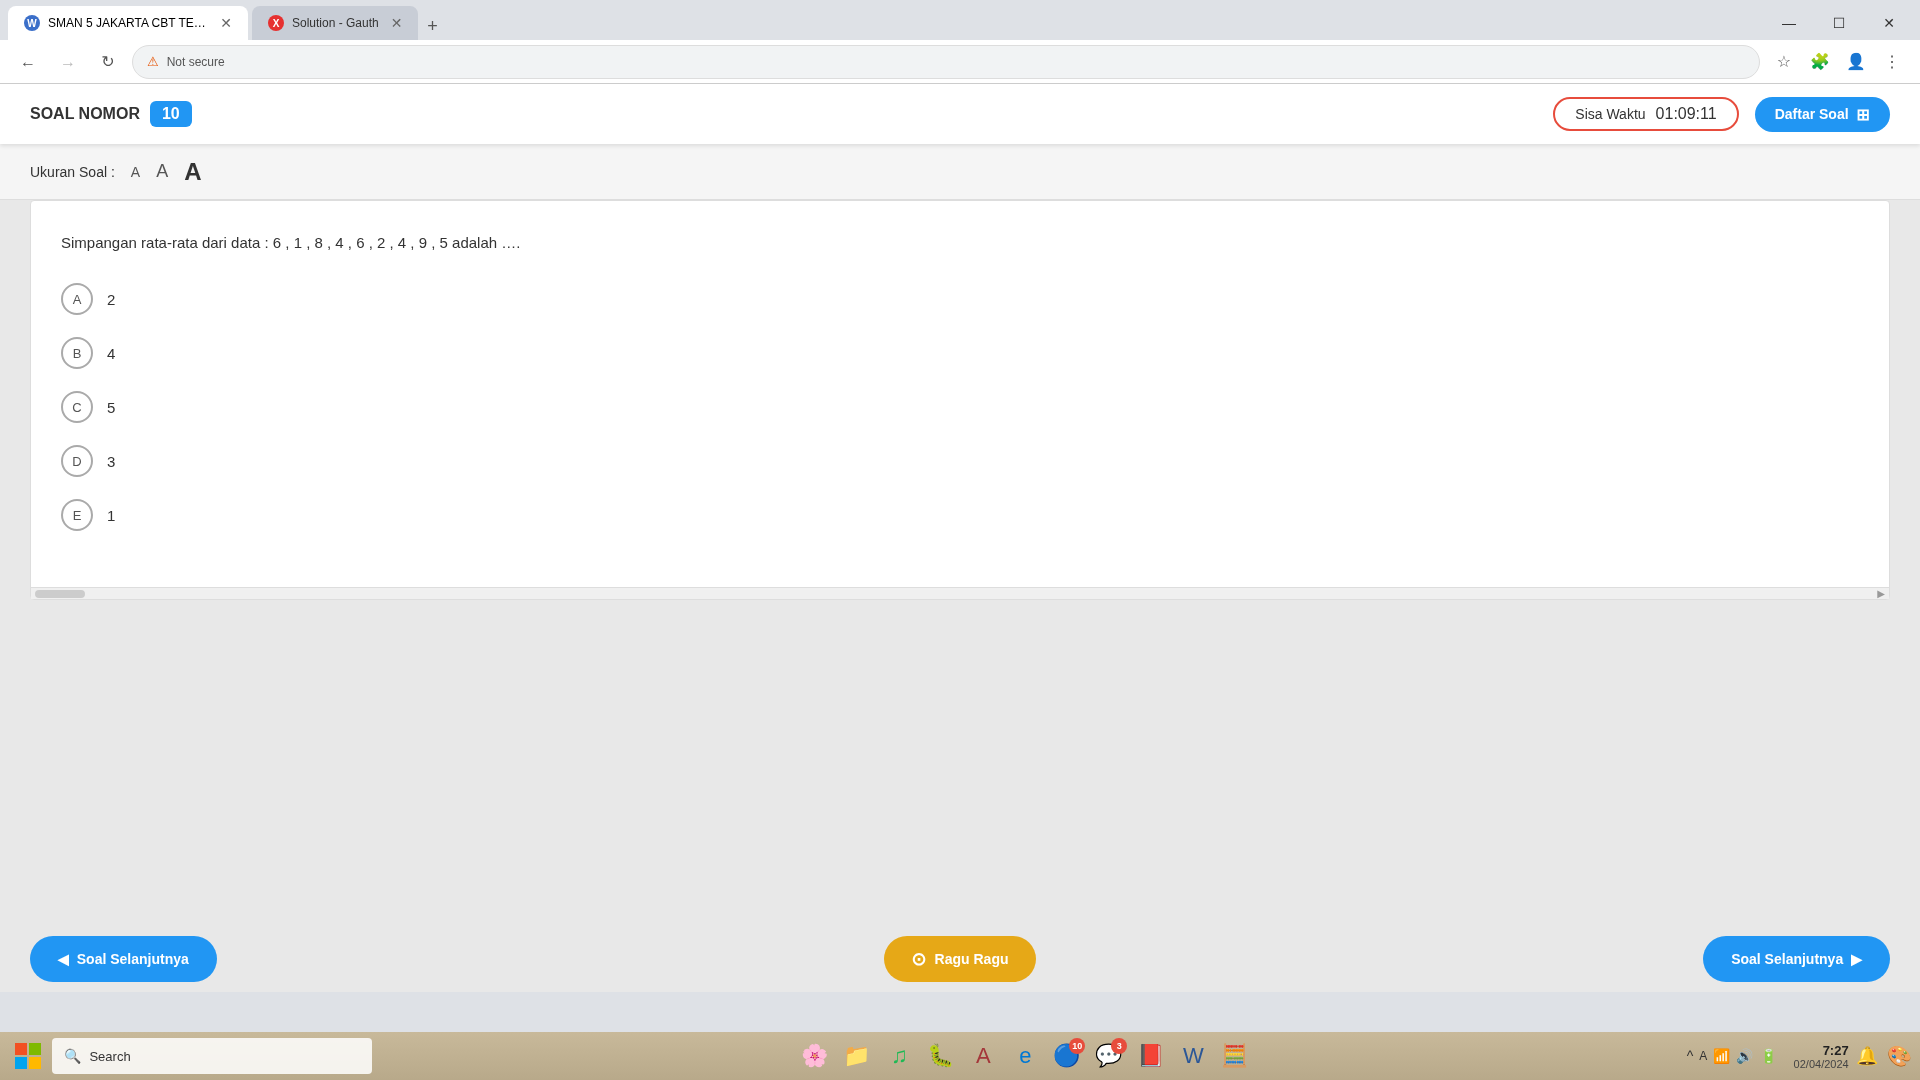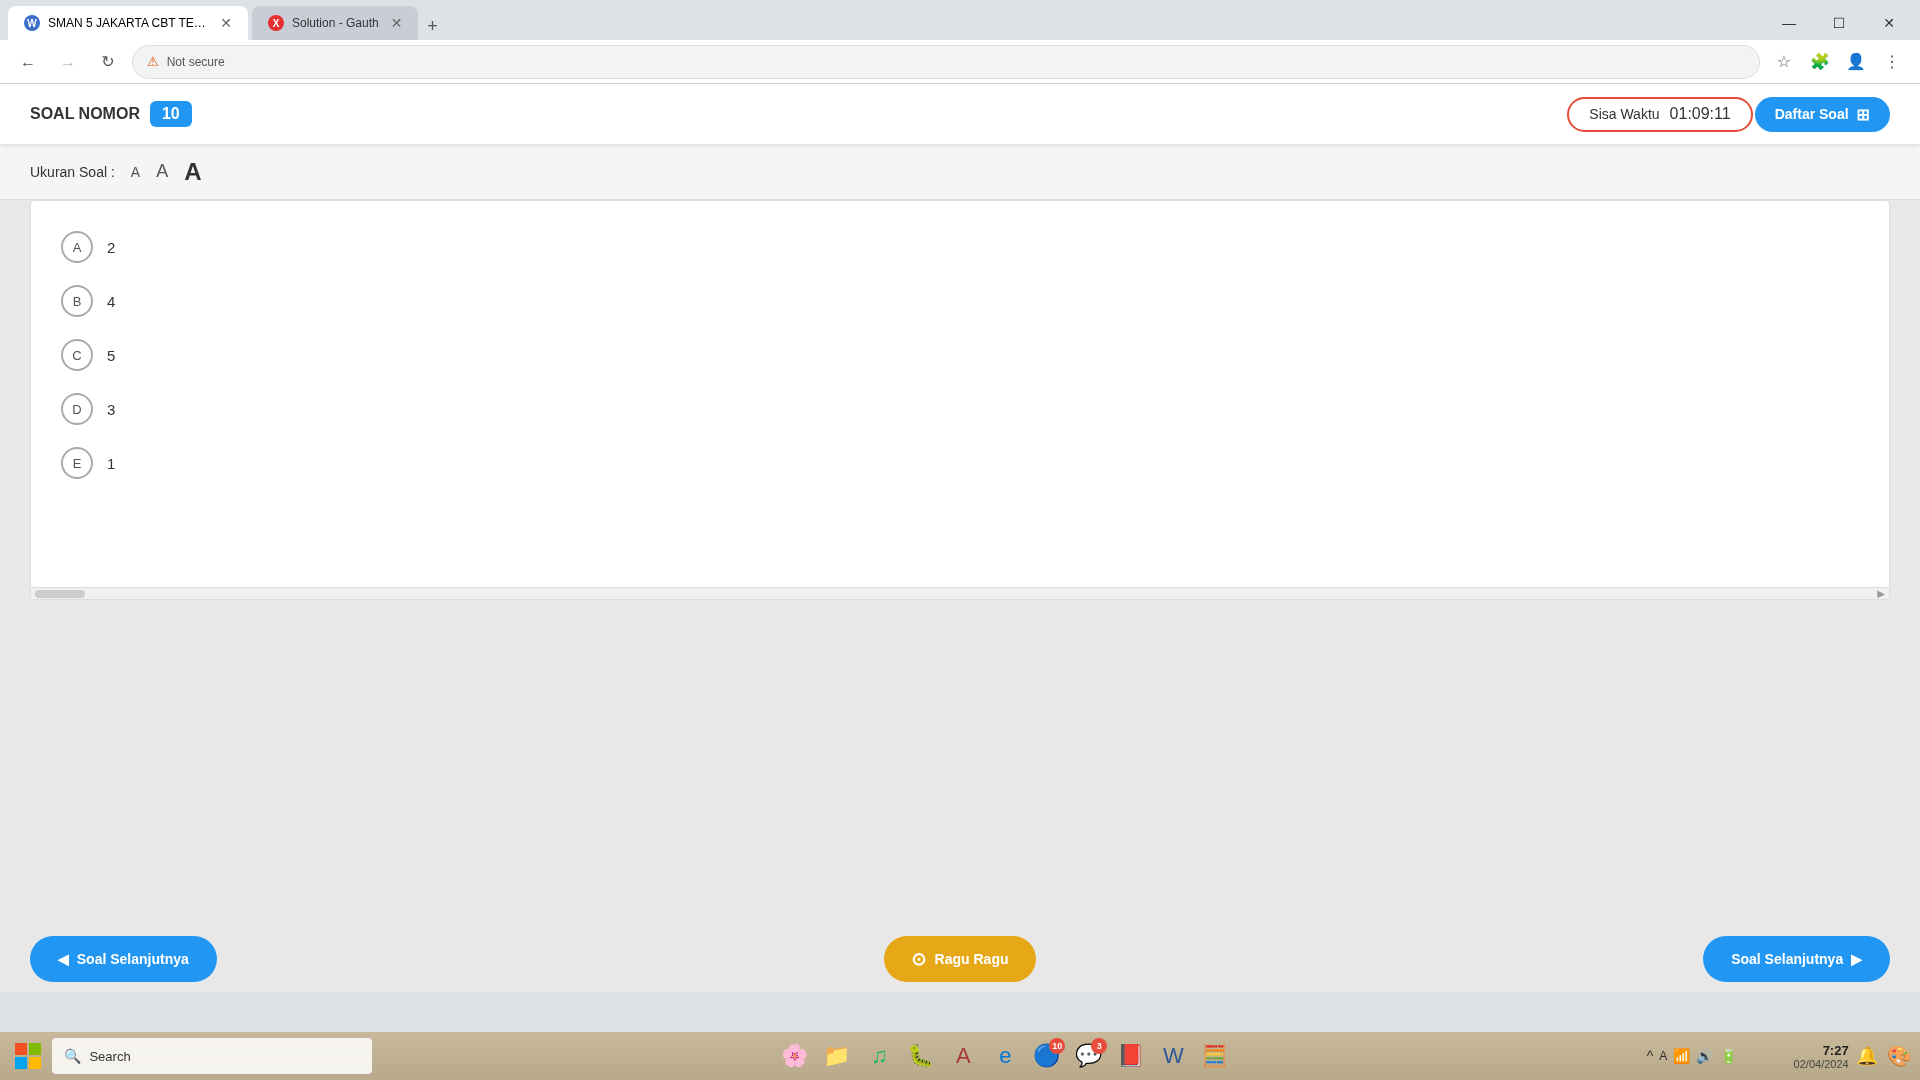--- a/index.html
+++ b/index.html
@@ -142,21 +142,22 @@
       background: #2196F3;
       color: #fff;
       border-radius: 6px;
       padding: 4px 12px;
       font-size: 16px;
       font-weight: bold;
     }
     .header-right {
       margin-left: auto;
       display: flex;
-      gap: 2px;
+      align-items: center;
+      gap: 16px;
     }
     .sisa-waktu-container {
       border: 2px solid #e74c3c;
       border-radius: 24px;
       padding: 6px 20px;
       display: flex;
       align-items: center;
       gap: 10px;
     }
     .sisa-waktu-label {
@@ -389,21 +390,20 @@
       padding: 0 8px;
     }
     .tray-icon {
       font-size: 14px;
       color: #333;
       cursor: pointer;
     }
     .clock-area {
       text-align: right;
       cursor: pointer;
-      margin-left: 40px;
     }
     .clock-time {
       font-size: 13px;
       font-weight: bold;
       color: #222;
     }
     .clock-date {
       font-size: 11px;
       color: #444;
     }
@@ -485,20 +485,21 @@
     </div>
 
     <div class="ukuran-soal-bar">
       <span class="ukuran-label">Ukuran Soal :</span>
       <span class="size-a-small">A</span>
       <span class="size-a-medium">A</span>
       <span class="size-a-large">A</span>
     </div>
 
     <div class="question-area">
+      <p class="question-text">Simpangan rata-rata dari data : 6 , 1 , 8 , 4 , 6 , 2 , 4 , 9 , 5 adalah ….</p>
 
       <div class="answer-option">
         <div class="option-circle">A</div>
         <span class="option-text">2</span>
       </div>
       <div class="answer-option">
         <div class="option-circle">B</div>
         <span class="option-text">4</span>
       </div>
       <div class="answer-option">

